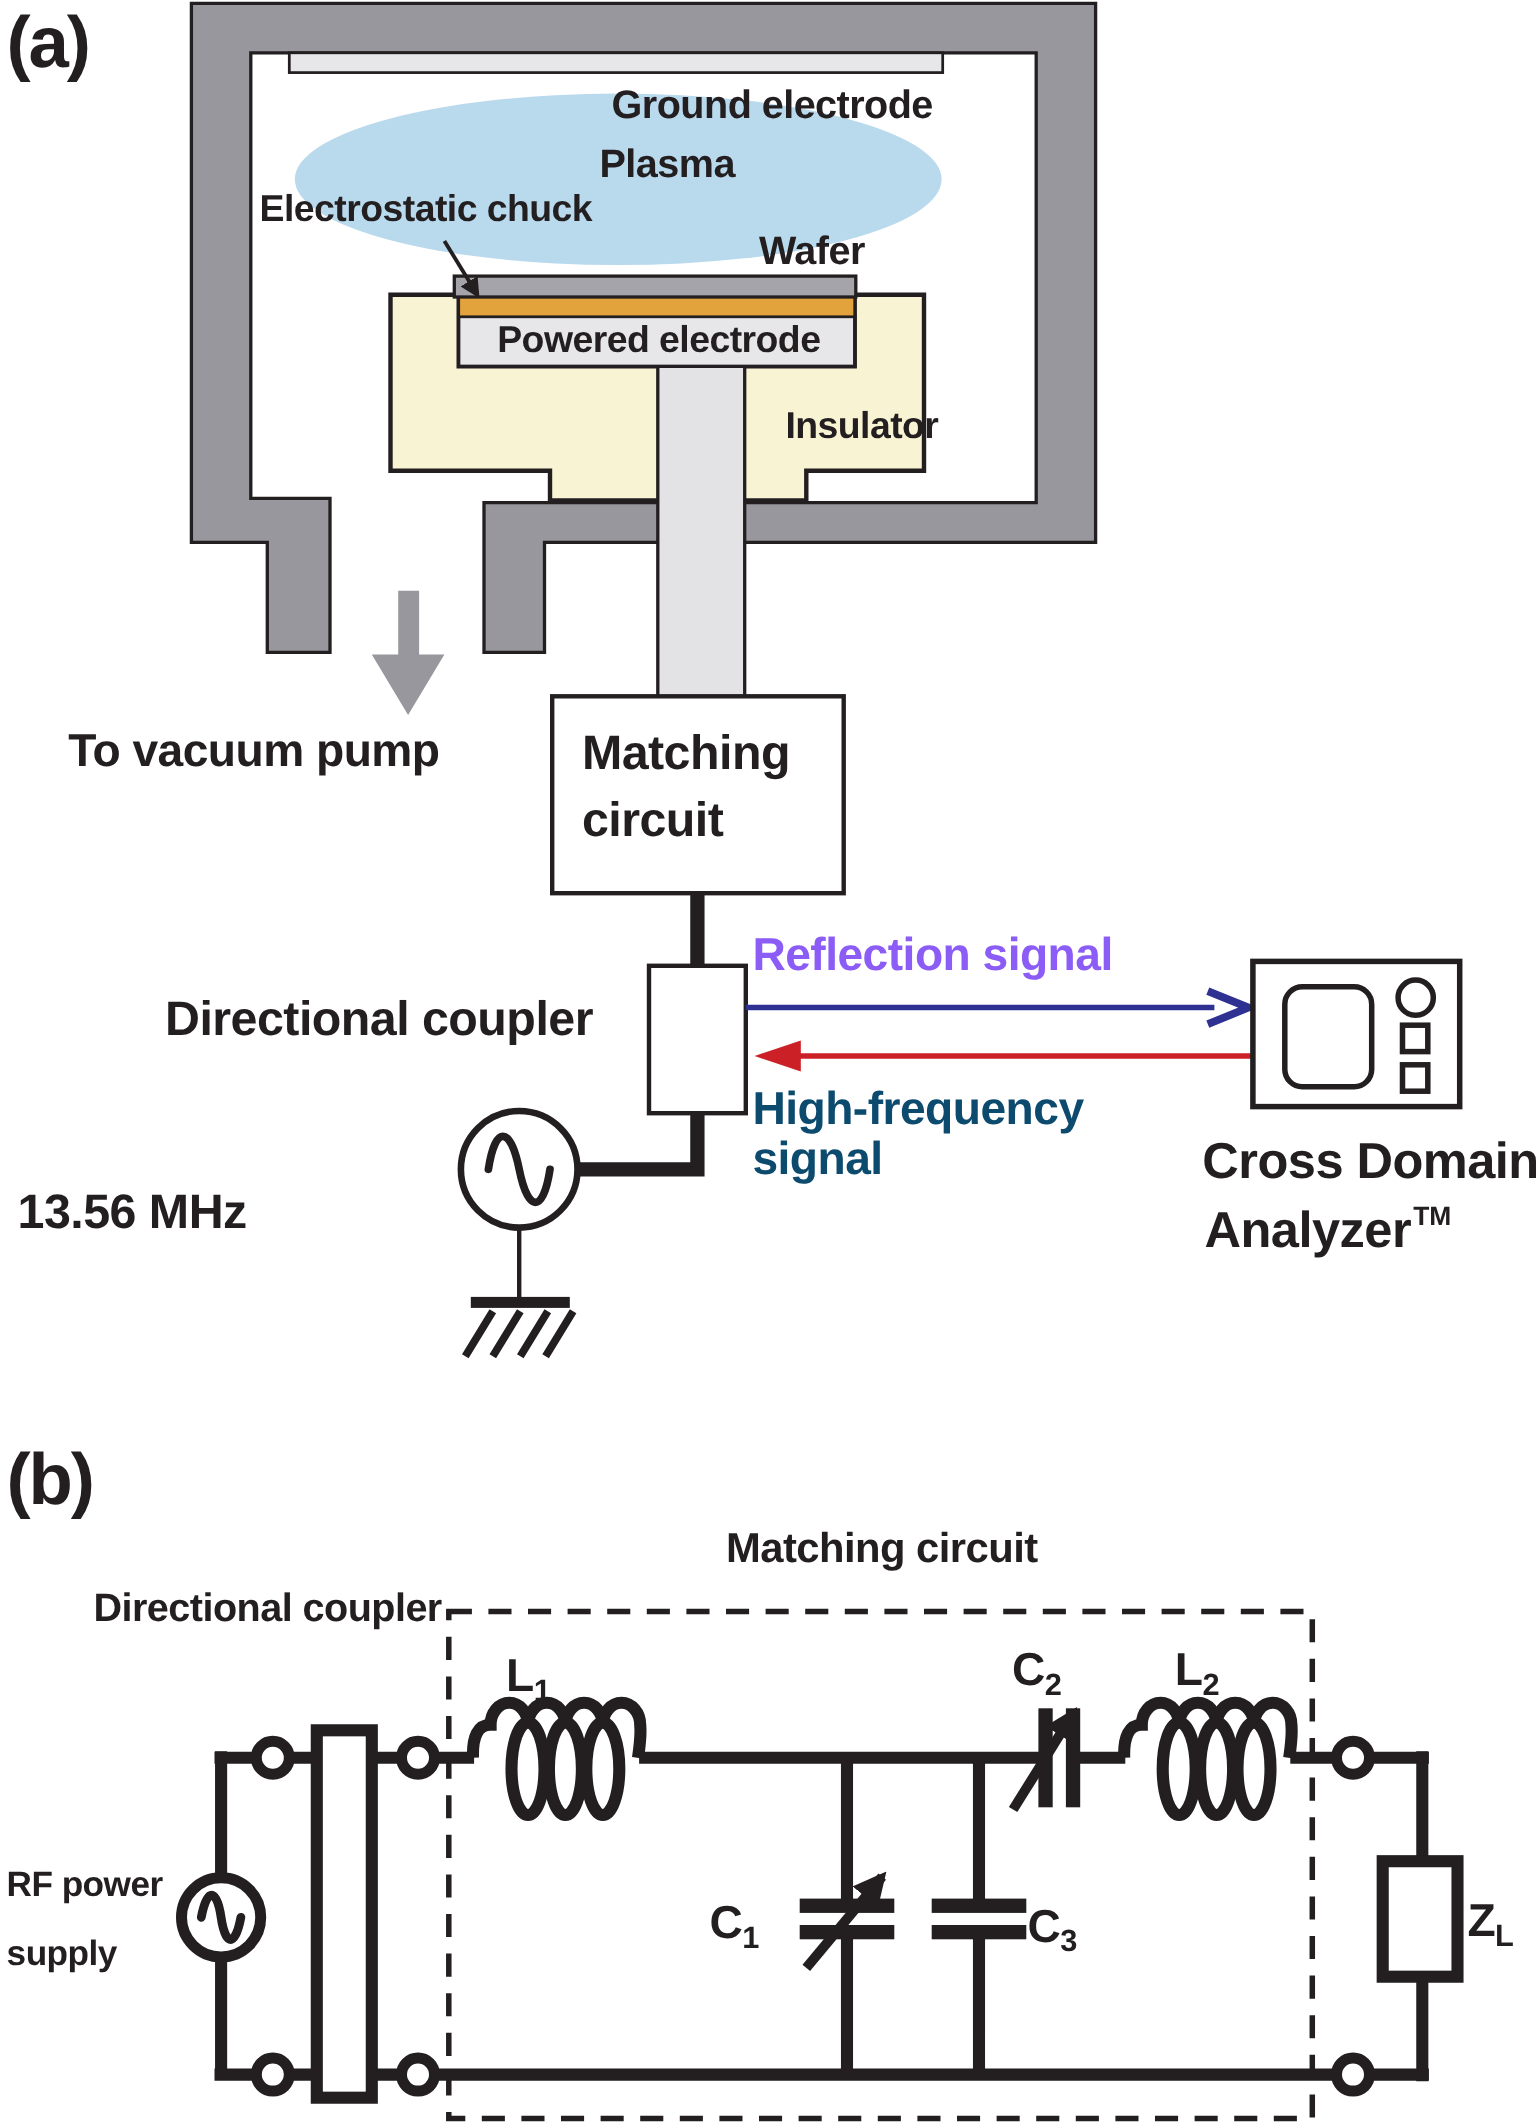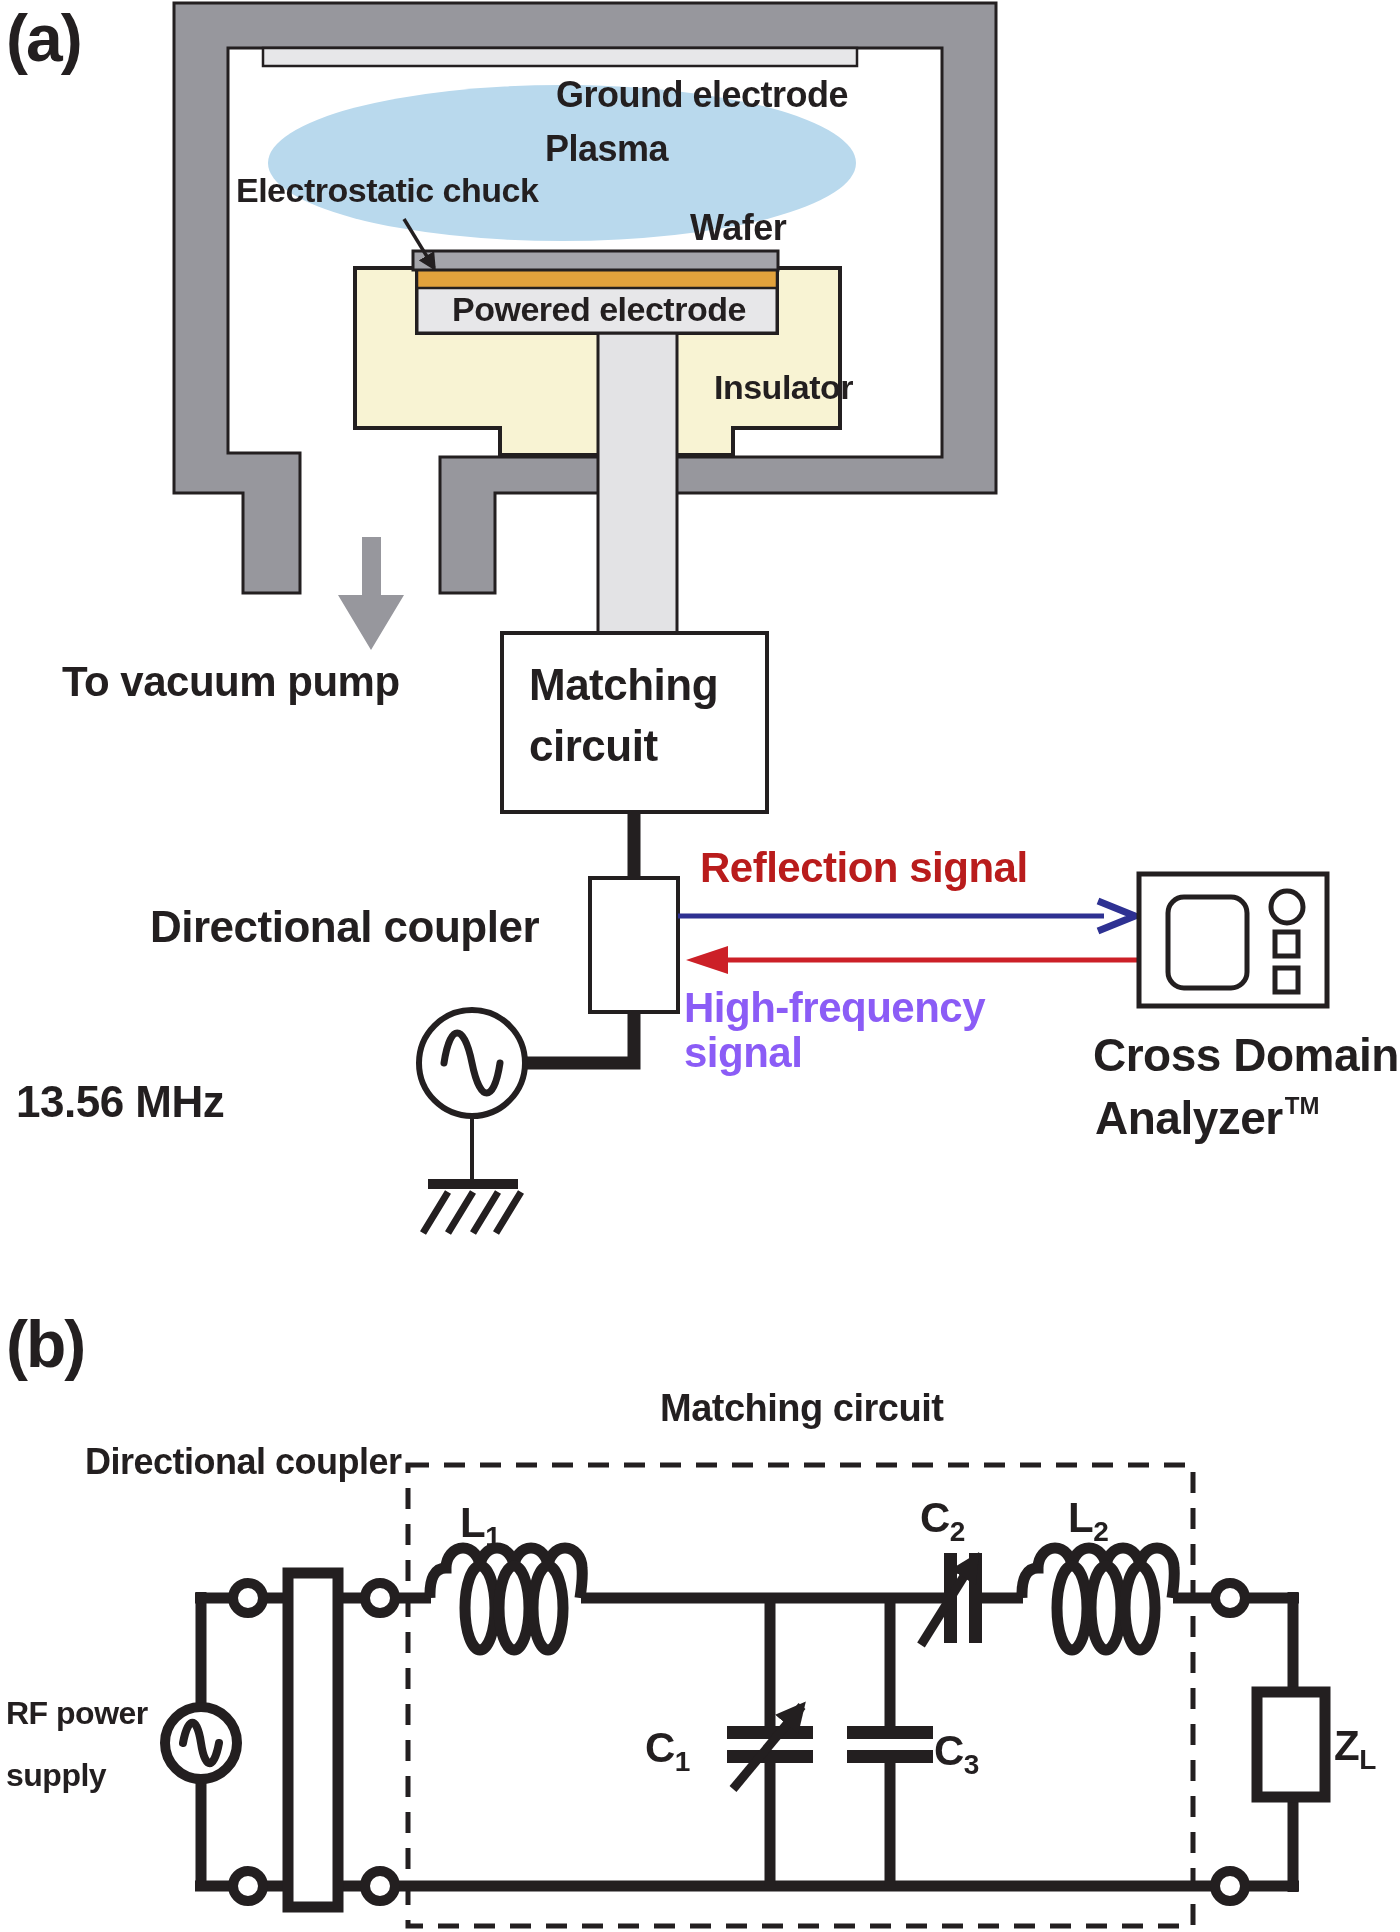--- a/index.html
+++ b/index.html
@@ -13,22 +13,22 @@
     letter-spacing:-0.5px;white-space:nowrap;line-height:1.05;
   }
   .tag{font-size:66px;letter-spacing:-2px;}
   .fs34{font-size:34px;}
   .fs36{font-size:36px;}
   .fs38{font-size:38px;}
   .fs40{font-size:32px;}
   .fs42{font-size:42px;}
   .fs44{font-size:44px;}
   .fs46{font-size:46px;}
-  .blue{color:#b91c1c;margin-left:16px;}
-  .red{color:#8b5cf6;}
+  .blue{color:#8b5cf6;}
+  .red{color:#0c4a6e;}
   .comp{font-size:42px;}
   .comp .sub{font-size:28px;position:relative;top:9px;letter-spacing:0;}
   .tm{font-size:24px;position:relative;top:-20px;letter-spacing:0;margin-left:2px;}
 </style>
 </head>
 <body>
 
 <div class="canvas">
 
 <svg width="1400" height="1932" viewBox="0 0 1400 1932">

